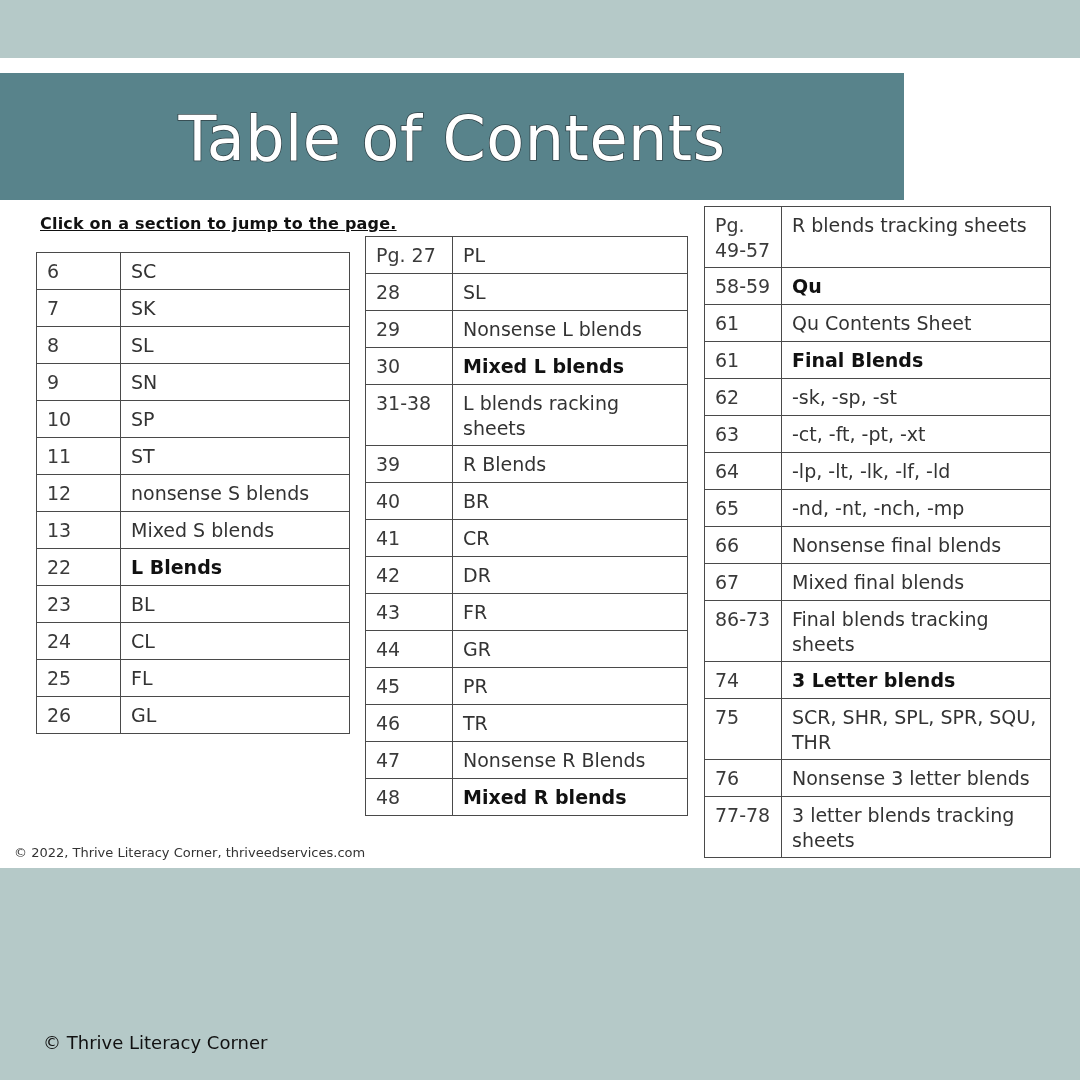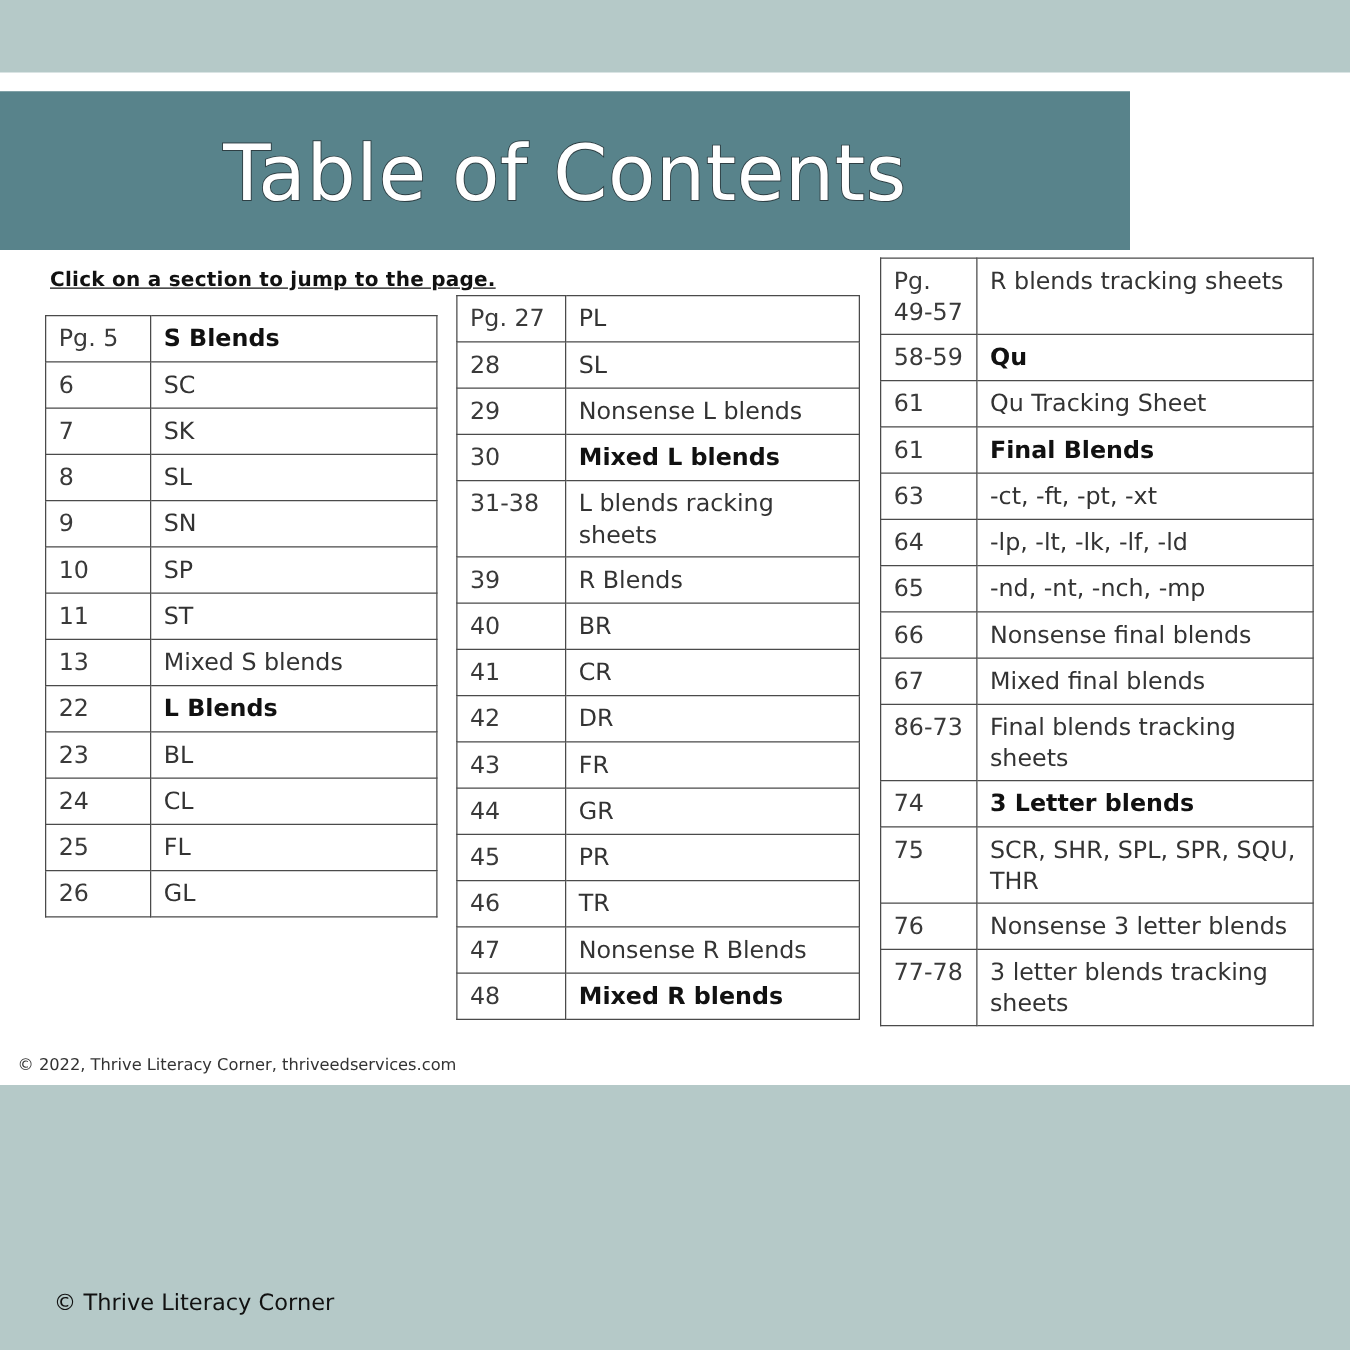--- a/index.html
+++ b/index.html
@@ -55,24 +55,20 @@
 
 <div class="title-band">
   <div class="title">Table of Contents</div>
 </div>
 
 <div class="instruction">Click on a section to jump to the page.</div>
 
 <table class="toc" id="t1">
   <tbody>
     <tr>
-        <td class="pg">Pg. 5</td>
-        <td class="bold">S Blends</td>
-      </tr>
-    <tr>
         <td class="pg">6</td>
         <td>SC</td>
       </tr>
     <tr>
         <td class="pg">7</td>
         <td>SK</td>
       </tr>
     <tr>
         <td class="pg">8</td>
         <td>SL</td>
@@ -83,20 +79,24 @@
       </tr>
     <tr>
         <td class="pg">10</td>
         <td>SP</td>
       </tr>
     <tr>
         <td class="pg">11</td>
         <td>ST</td>
       </tr>
     <tr>
+        <td class="pg">12</td>
+        <td>nonsense S blends</td>
+      </tr>
+    <tr>
         <td class="pg">13</td>
         <td>Mixed S blends</td>
       </tr>
     <tr>
         <td class="pg">22</td>
         <td class="bold">L Blends</td>
       </tr>
     <tr>
         <td class="pg">23</td>
         <td>BL</td>
@@ -186,27 +186,31 @@
     <tr class="tall">
         <td class="pg">Pg. 49-57</td>
         <td>R blends tracking sheets</td>
       </tr>
     <tr>
         <td class="pg">58-59</td>
         <td class="bold">Qu</td>
       </tr>
     <tr>
         <td class="pg">61</td>
-        <td>Qu Tracking Sheet</td>
+        <td>Qu Contents Sheet</td>
       </tr>
     <tr>
         <td class="pg">61</td>
         <td class="bold">Final Blends</td>
       </tr>
     <tr>
+        <td class="pg">62</td>
+        <td>-sk, -sp, -st</td>
+      </tr>
+    <tr>
         <td class="pg">63</td>
         <td>-ct, -ft, -pt, -xt</td>
       </tr>
     <tr>
         <td class="pg">64</td>
         <td>-lp, -lt, -lk, -lf, -ld</td>
       </tr>
     <tr>
         <td class="pg">65</td>
         <td>-nd, -nt, -nch, -mp</td>

